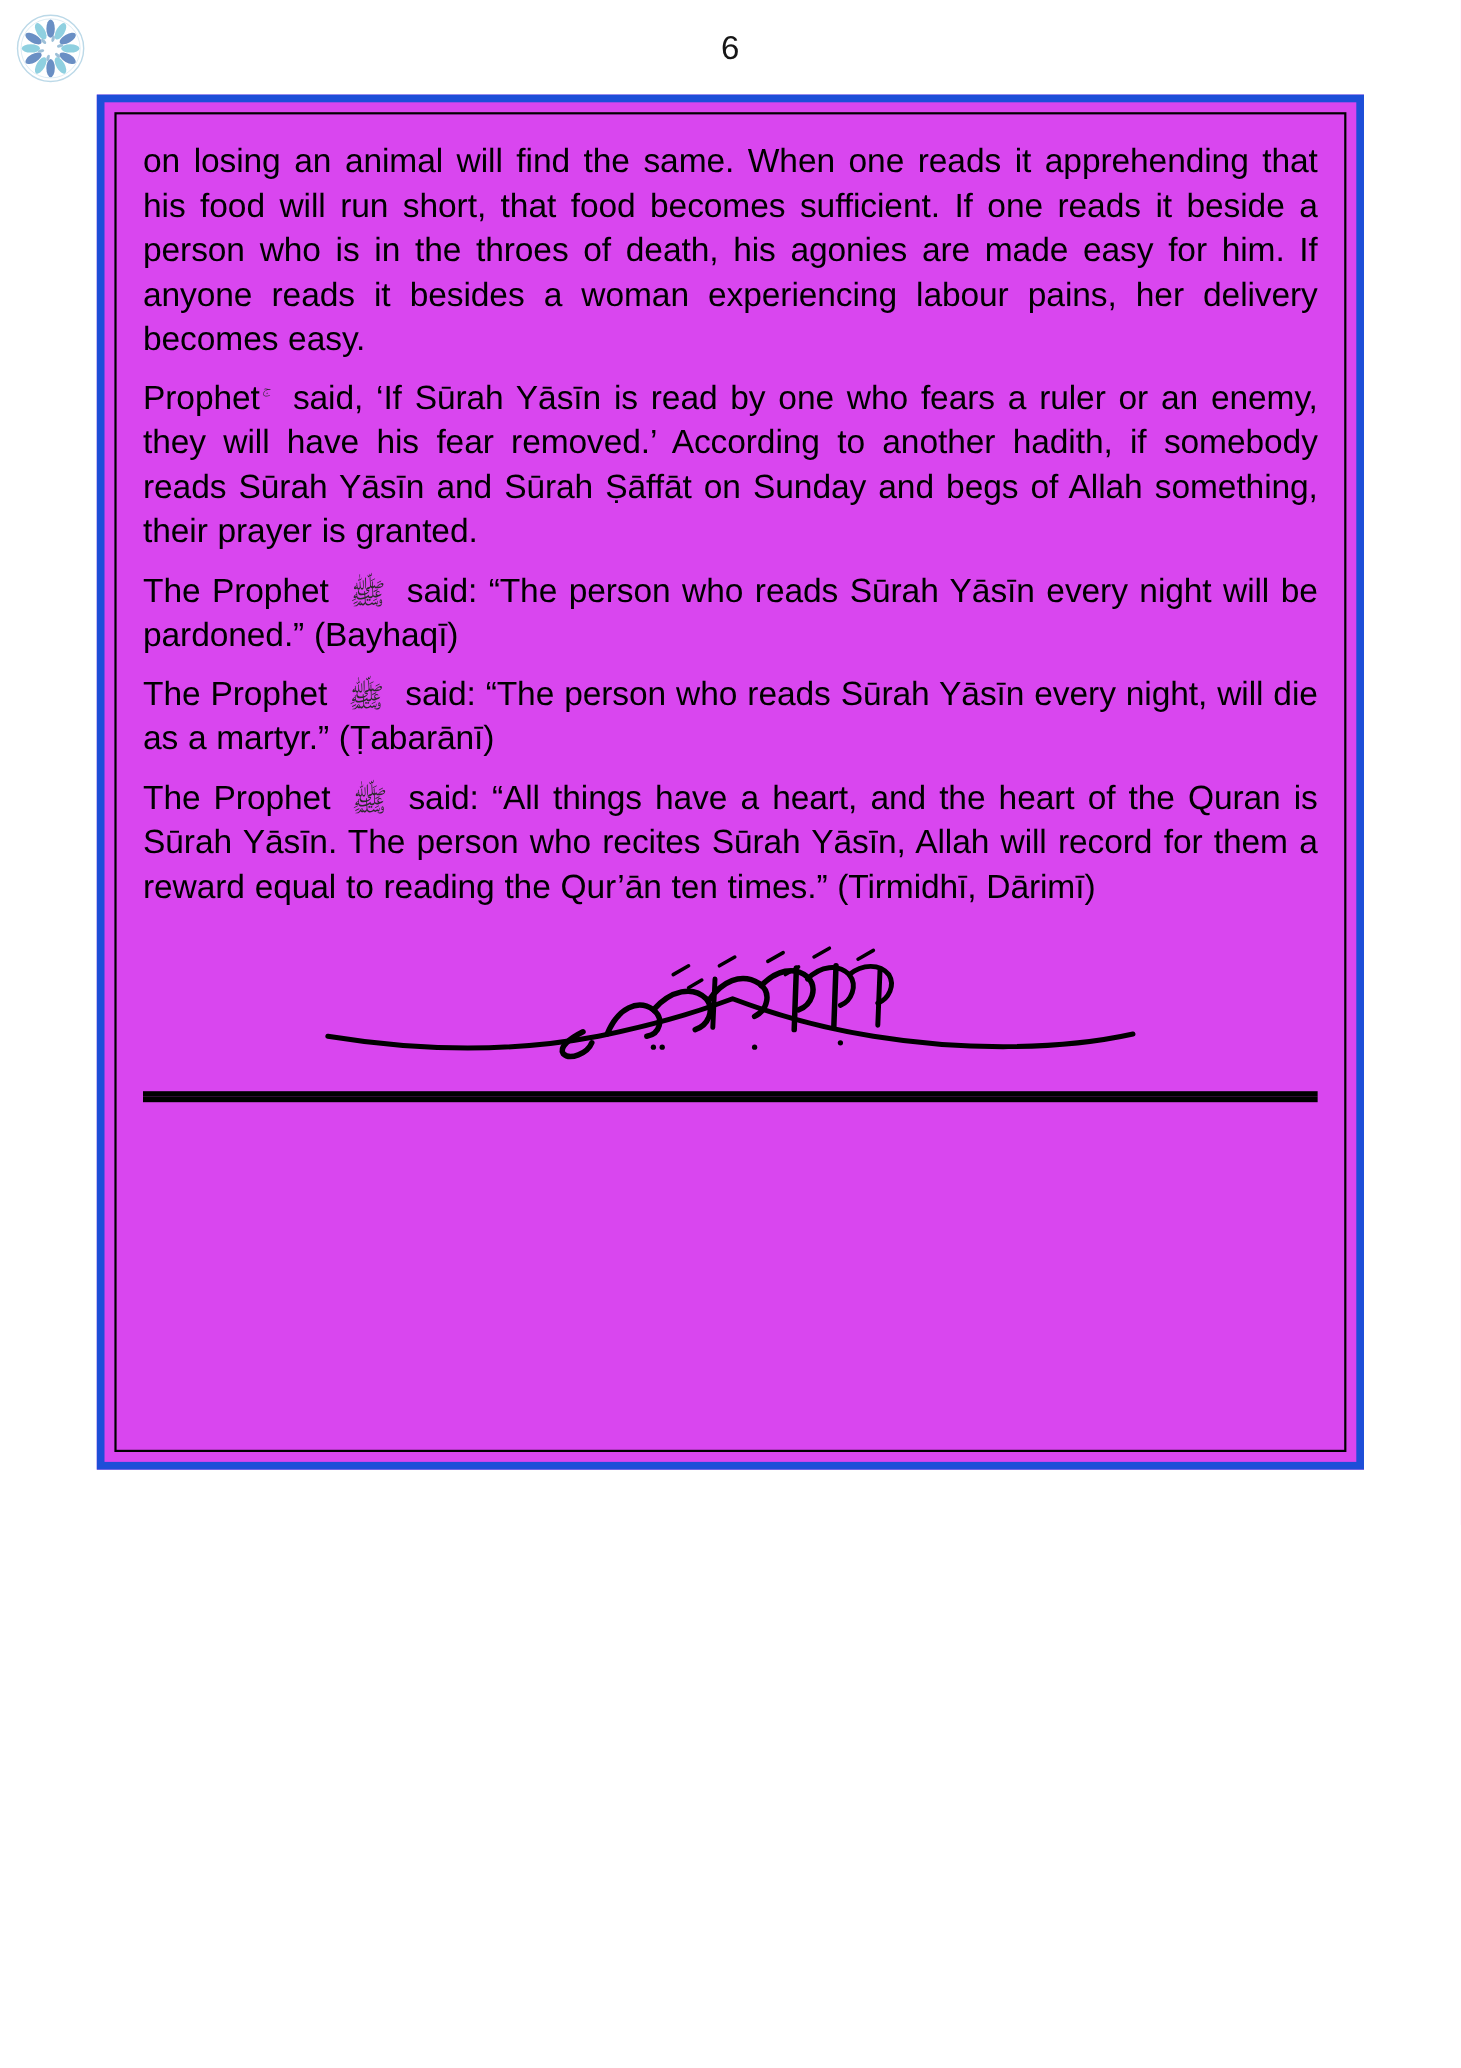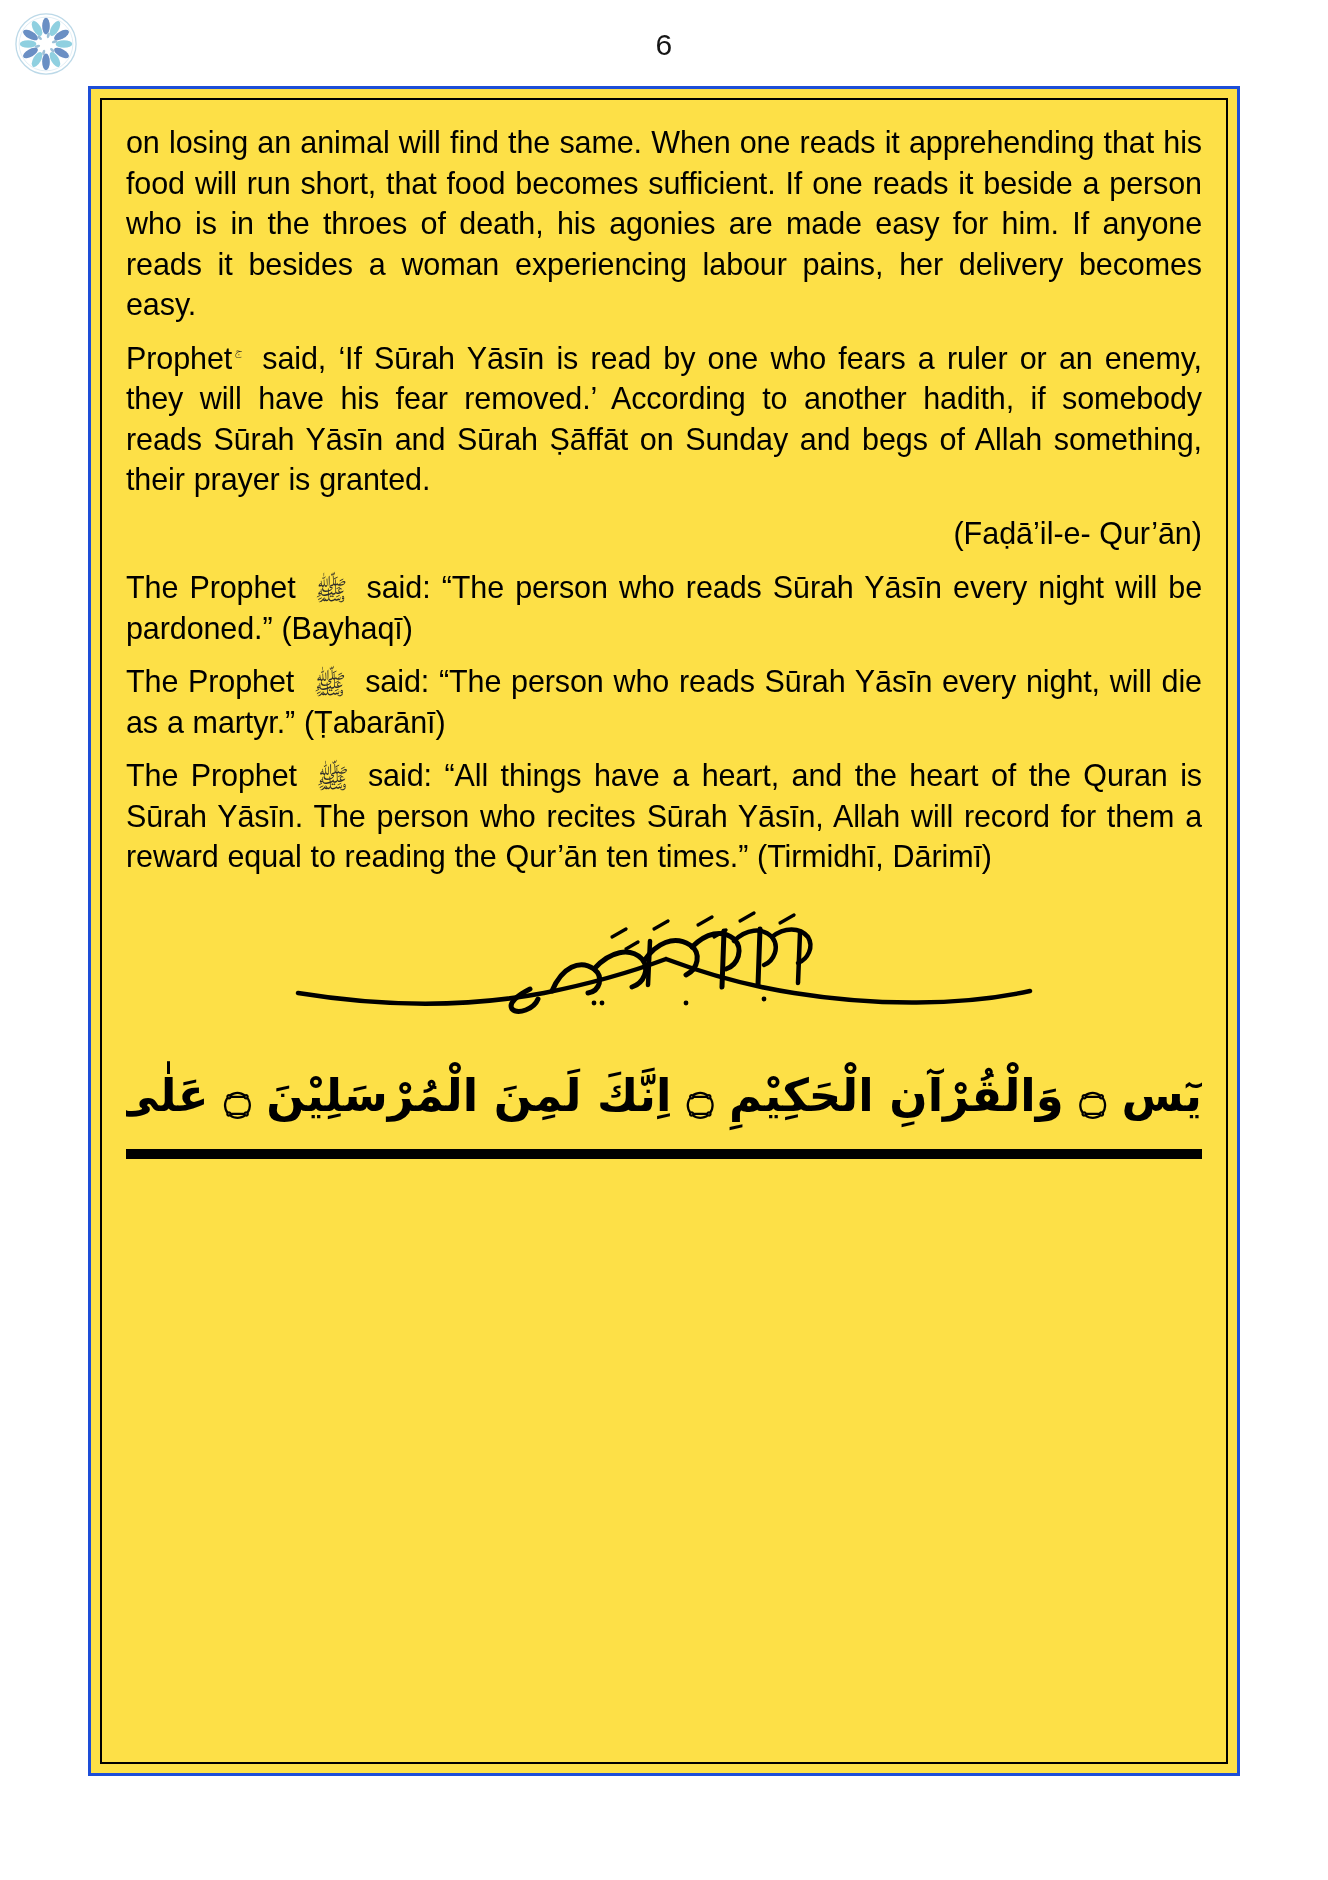--- a/index.html
+++ b/index.html
@@ -37,24 +37,24 @@
     color: #161616;
     letter-spacing: 0.5px;
   }
 
   
   .page-frame-outer {
     position: absolute;
     left: 88px;
     top: 86px;
     width: 1152px;
-    height: 1690px;
-    border: 3px solid #1d4ed8;
+    height: 1250px;
+    border: 7px solid #1d4ed8;
     box-sizing: border-box;
-    background: #fde047;
+    background: #d946ef;
   }
   .page-frame-inner {
     position: absolute;
     left: 9px;
     top: 9px;
     right: 9px;
     bottom: 9px;
     border: 2px solid #000000;
     box-sizing: border-box;
   }
@@ -213,21 +213,20 @@
 <div class="page-number">6</div>
 
 <div class="page-frame-outer">
   <div class="page-frame-inner">
     <div class="content">
 
       <p class="para">on losing an animal will find the same. When one reads it apprehending that his food will run short, that food becomes sufficient. If one reads it beside a person who is in the throes of death, his agonies are made easy for him. If anyone reads it besides a woman experiencing labour pains, her delivery becomes easy.</p>
 
       <p class="para"><span>Prophet</span><span class="honorific small"> ۚ </span><span>said, ‘If Sūrah Yāsīn is read by one who fears a ruler or an enemy, they will have his fear removed.’ According to another hadith, if somebody reads Sūrah Yāsīn and Sūrah Ṣāffāt on Sunday and begs of Allah something, their prayer is granted.</span></p>
 
-      <div class="citation-right">(Faḍā’il-e- Qur’ān)</div>
 
       <p class="para"><span>The Prophet</span><span class="honorific"> ﷺ </span><span>said: “The person who reads Sūrah Yāsīn every night will be pardoned.” (Bayhaqī)</span></p>
 
       <p class="para"><span>The Prophet</span><span class="honorific"> ﷺ </span><span>said: “The person who reads Sūrah Yāsīn every night, will die as a martyr.” (Ṭabarānī)</span></p>
 
       <p class="para"><span>The Prophet</span><span class="honorific"> ﷺ </span><span>said: “All things have a heart, and the heart of the Quran is Sūrah Yāsīn. The person who recites Sūrah Yāsīn, Allah will record for them a reward equal to reading the Qur’ān ten times.” (Tirmidhī, Dārimī)</span></p>
 
       <div class="bismillah-wrap" title="" aria-label="Bismillah">
         <svg class="bismillah-svg" width="740" height="112" viewBox="0 0 740 112" aria-hidden="true">
 
@@ -261,20 +260,19 @@
           <g fill="#000000">
             <circle cx="300" cy="96" r="2.4"></circle>
             <circle cx="308" cy="96" r="2.4"></circle>
             <circle cx="392" cy="96" r="2.4"></circle>
             <circle cx="470" cy="92" r="2.4"></circle>
           </g>
         </svg>
       </div>
 
       <div class="quran-block">
-        <div class="ayah-line"><span class="ayah-scaler">يٓس ۝ وَالْقُرْآنِ الْحَكِيْمِ ۝ اِنَّكَ لَمِنَ الْمُرْسَلِيْنَ ۝ عَلٰى</span></div>
         <hr class="ayah-rule">
         <hr class="ayah-rule">
       </div>
 
     </div>
   </div>
 </div>
 
 </body></html>

